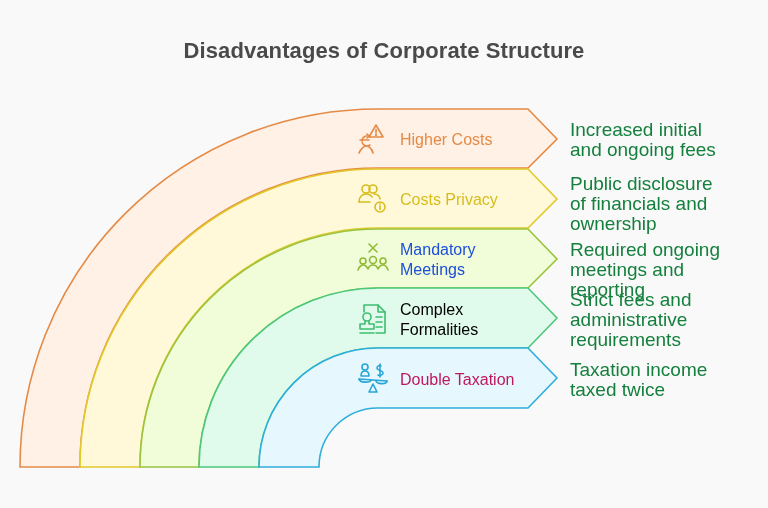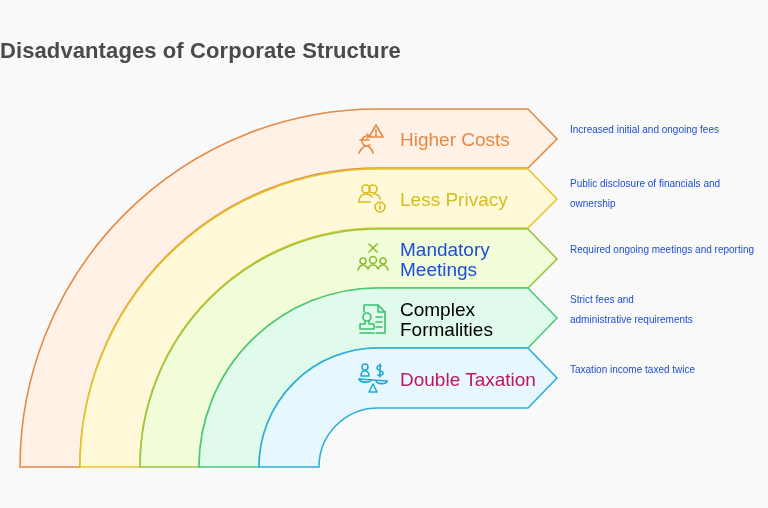--- a/index.html
+++ b/index.html
@@ -1,22 +1,22 @@
 <!DOCTYPE html>
 <html><head>
 <meta charset="utf-8">
 <style>
   html, body { margin: 0; padding: 0; }
   body { width: 768px; height: 508px; background: #f9f9f9; position: relative; overflow: hidden;
          font-family: "Liberation Sans", "DejaVu Sans", sans-serif; }
-  .title { position: absolute; left: 0; top: 38px; width: 768px; 
+  .title { position: absolute; left: 0; top: 38px; width: 768px; text-align: center;
            font-size: 22px; font-weight: bold; color: #4a4a4a; letter-spacing: 0.1px; }
   svg.diagram { position: absolute; left: 0; top: 0; }
-  .label { position: absolute; left: 400px; font-size: 19px; line-height: 20px; }
-  .desc { position: absolute; left: 570px; font-size: 10px; line-height: 20px; color: #1d4ed8; width: 190px; }
+  .label { position: absolute; left: 400px; font-size: 16px; line-height: 20px; }
+  .desc { position: absolute; left: 570px; font-size: 19px; line-height: 20px; color: #15803d; width: 190px; }
   .icon { position: absolute; left: 356px; width: 34px; height: 34px; }
 </style>
 </head>
 <body>
 
 <div class="title">Disadvantages of Corporate Structure</div>
 
 <svg class="diagram" width="768" height="508" viewBox="0 0 768 508">
 
   <g>
@@ -88,21 +88,21 @@
     <path d="M25,4 C23,3 21,4 21,6 C21,9 27,8 27,11 C27,13 24,14 22,13"></path>
     <line x1="24" y1="2" x2="24" y2="15"></line>
     <line x1="3" y1="17" x2="31" y2="19"></line>
     <path d="M3,17 C4,21 14,21 15,18"></path>
     <path d="M20,19 C21,22 30,23 31,19"></path>
     <path d="M13,30 L17,22 L21,30 Z"></path>
   </g>
 </svg>
 
 <div class="label" style="top:130px; color:#e58a45">Higher Costs</div>
-<div class="label" style="top:190px; color:#d6bd1c">Less Privacy</div>
+<div class="label" style="top:190px; color:#d6bd1c">Costs Privacy</div>
 <div class="label" style="top:240px; color:#1d4ed8; width:100px">Mandatory Meetings</div>
 <div class="label" style="top:300px; color:#000000; width:90px">Complex Formalities</div>
 <div class="label" style="top:370px; color:#be185d">Double Taxation</div>
 
 <div class="desc" style="top:120px; width:160px">Increased initial and ongoing fees</div>
 <div class="desc" style="top:174px; width:155px">Public disclosure of financials and ownership</div>
 <div class="desc" style="top:240px; width:185px">Required ongoing meetings and reporting</div>
 <div class="desc" style="top:290px; width:125px">Strict fees and administrative requirements</div>
 <div class="desc" style="top:360px; width:140px">Taxation income taxed twice</div>
 

